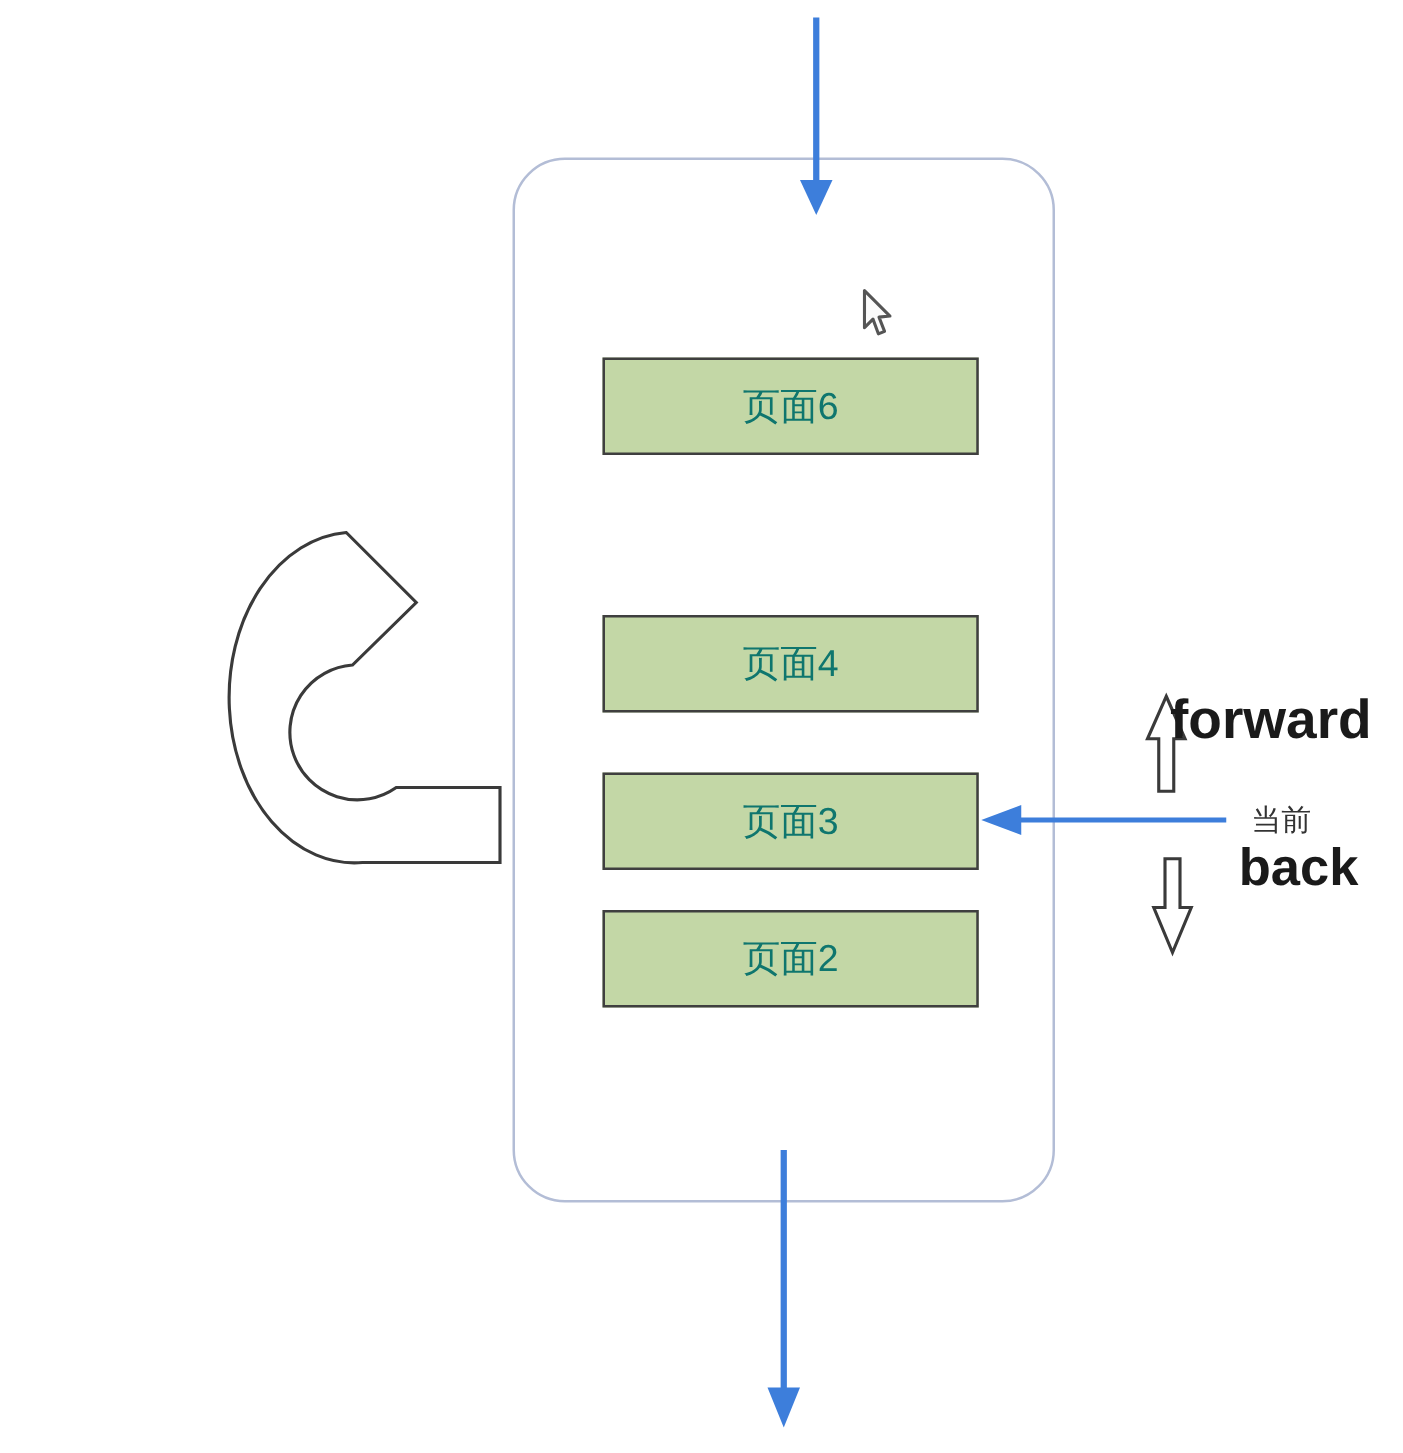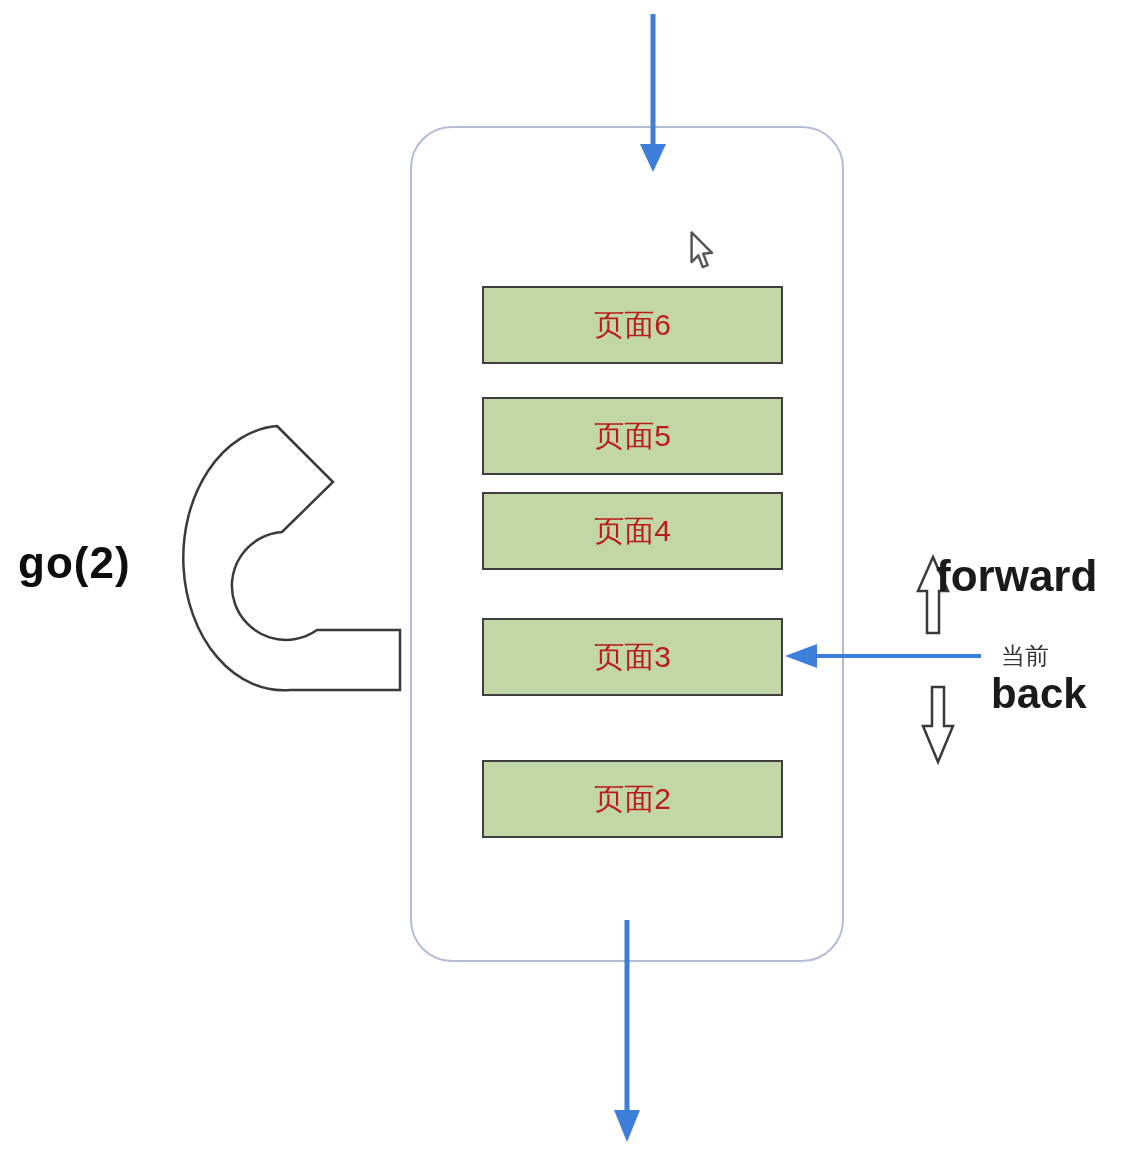--- a/index.html
+++ b/index.html
@@ -33,28 +33,28 @@
 
   
   .page-box {
     position: absolute;
     left: 482px;
     width: 301px; height: 78px;
     background: var(--page-fill);
     border: 2px solid var(--page-border);
     display: flex; align-items: center; justify-content: center;
     font-size: 30px;
-    color: #b91c1c;
+    color: #0f766e;
     z-index: 2;
   }
   .page-box.p6 { top: 286px; }
   .page-box.p5 { top: 397px; }
   .page-box.p4 { top: 492px; }
   .page-box.p3 { top: 618px; }
-  .page-box.p2 { top: 760px; }
+  .page-box.p2 { top: 728px; }
   .page-box.p1 { top: 836px; }
 
   svg { position: absolute; overflow: visible; }
 
   .blue-stroke { stroke: var(--blue); }
   .blue-fill   { fill: var(--blue); }
 
   .go-label {
     position: absolute;
     left: 18px; top: 538px;
@@ -130,32 +130,28 @@
     <polygon points="12,1 24,1 24,40 33,40 18,76 3,40 12,40" fill="#ffffff" stroke="var(--outline-arrow)" stroke-width="2.5" stroke-linejoin="miter"></polygon>
   </svg>
 
   <svg class="z-top" style="left:684px; top:230px;" width="30" height="42" viewBox="0 0 24 34">
     <path d="M6 2 L6 26 L11.5 20.5 L15 30 L19 28.4 L15.4 19.2 L22.5 18.5 Z" fill="#fbfbfb" stroke="#555555" stroke-width="2" stroke-linejoin="round"></path>
   </svg>
 
   <div class="page-box p6">
     <span>页面6</span>
   </div>
-  <div class="page-box p5">
-    <span>页面5</span>
-  </div>
   <div class="page-box p4">
     <span>页面4</span>
   </div>
   <div class="page-box p3">
     <span>页面3</span>
   </div>
   <div class="page-box p2">
     <span>页面2</span>
   </div>
 
-  <div class="go-label">go(2)</div>
   <div class="forward-label">forward</div>
   <div class="current-label">当前</div>
   <div class="back-label">back</div>
 
 
 </div>
 
 </body></html>

